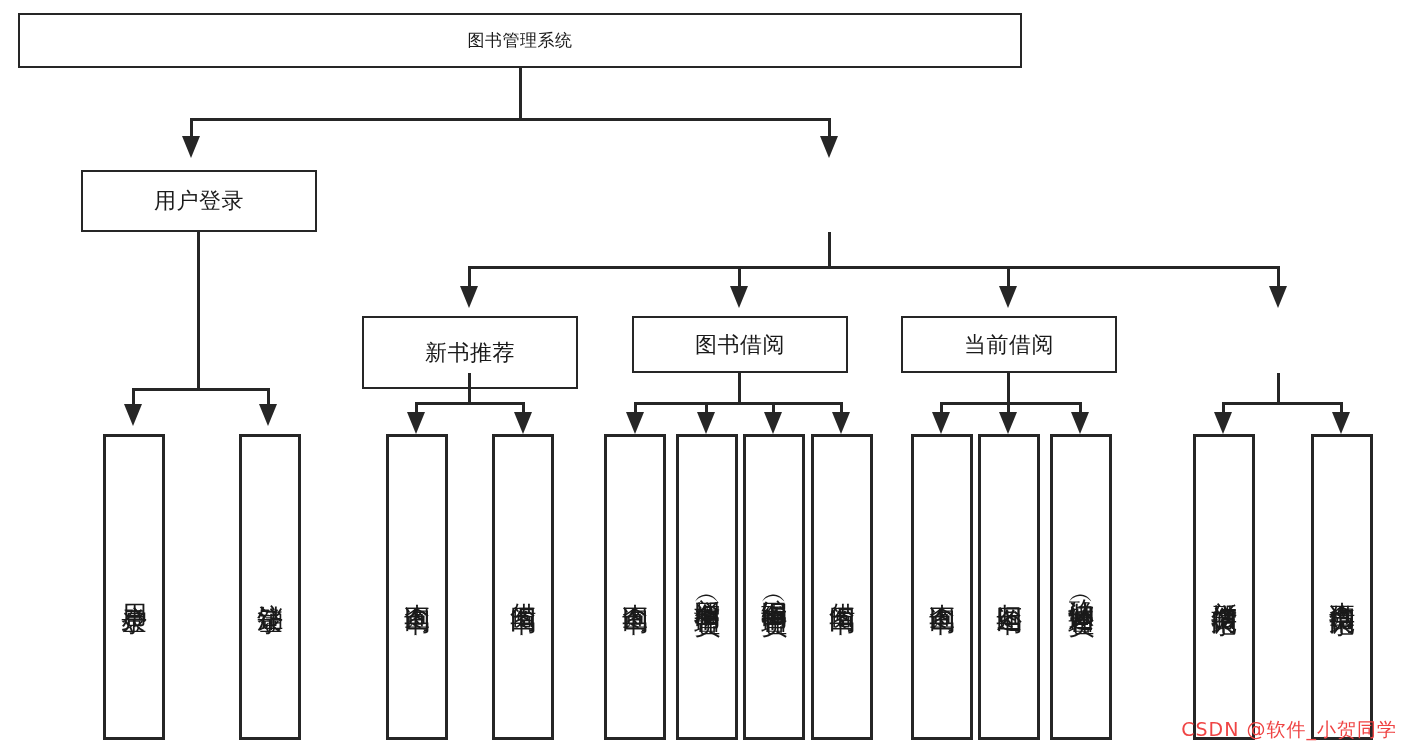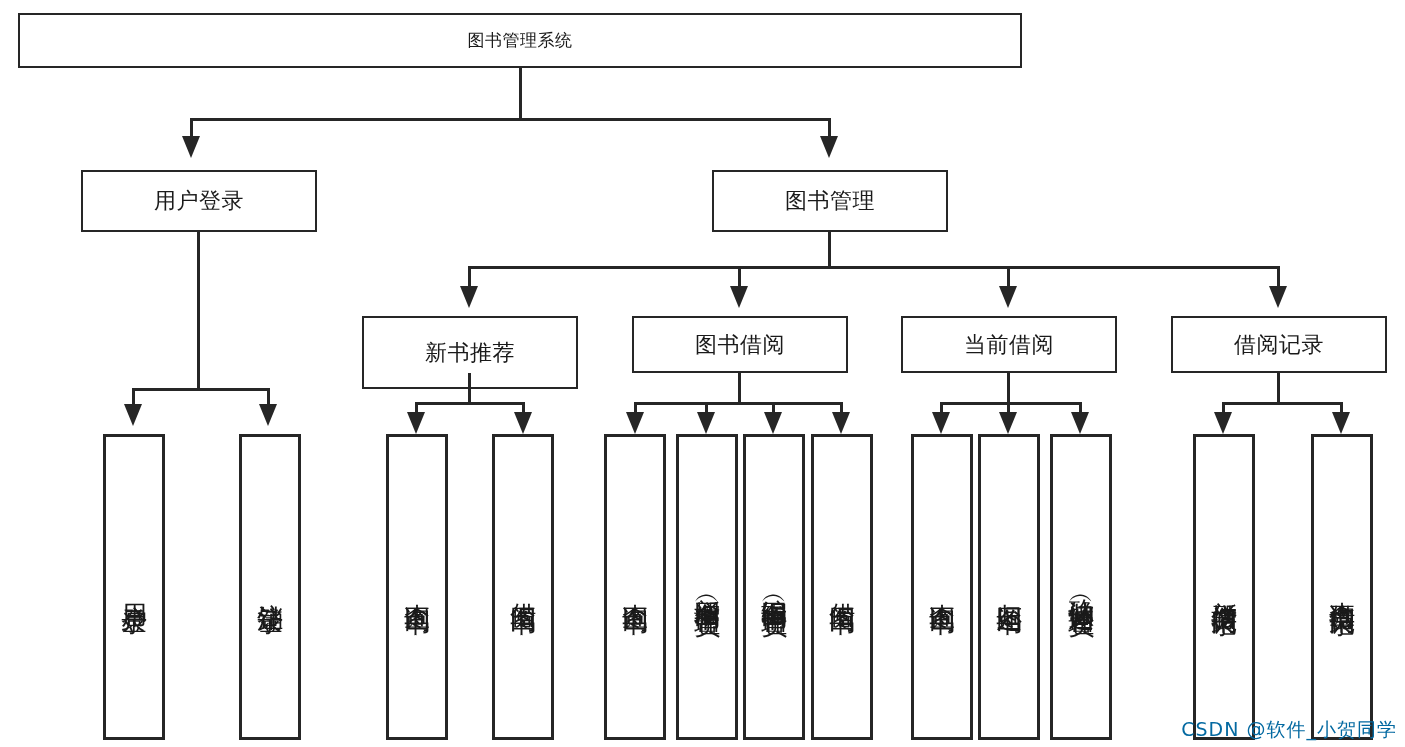--- a/index.html
+++ b/index.html
@@ -62,21 +62,21 @@
     border-left:9px solid transparent;
     border-right:9px solid transparent;
     border-top:22px solid #262626;
   }
   
   #watermark{
     position:absolute;
     right:8px;
     bottom:4px;
     font-size:19px;
-    color:#0369a1;
+    color:#ef4444;
     letter-spacing:1px;
     user-select:none;
     white-space:nowrap;
   }
 </style>
 </head>
 <body>
 
 <div id="canvas">
 
@@ -90,23 +90,20 @@
 
   <div class="ln v" style="left:190px; top:118px; width:3px; height:20px;"></div>
   <div class="arrow" style="left:182px; top:136px;"></div>
   <div class="ln v" style="left:828px; top:118px; width:3px; height:20px;"></div>
   <div class="arrow" style="left:820px; top:136px;"></div>
 
   <div class="node lvl2" style="left:81px; top:170px; width:236px; height:62px;">
     <span class="lbl">用户登录</span>
   </div>
 
-  <div class="node lvl2" style="left:712px; top:170px; width:236px; height:62px;">
-    <span class="lbl">图书管理</span>
-  </div>
 
   <div class="ln v" style="left:197px; top:232px; width:3px; height:158px;"></div>
   <div class="ln h" style="left:132px; top:388px; width:138px; height:3px;"></div>
   <div class="ln v" style="left:132px; top:388px; width:3px; height:18px;"></div>
   <div class="arrow" style="left:124px; top:404px;"></div>
   <div class="ln v" style="left:267px; top:388px; width:3px; height:18px;"></div>
   <div class="arrow" style="left:259px; top:404px;"></div>
 
   <div class="ln v" style="left:828px; top:232px; width:3px; height:36px;"></div>
   <div class="ln h" style="left:468px; top:266px; width:812px; height:3px;"></div>
@@ -124,23 +121,20 @@
   <div class="arrow" style="left:1269px; top:286px;"></div>
 
   <div class="node lvl3" style="left:362px; top:316px; width:216px; height:73px;">
     <span class="lbl">新书推荐</span>
   </div>
   <div class="node lvl3" style="left:901px; top:316px; width:216px; height:57px;">
     <span class="lbl">当前借阅</span>
   </div>
   <div class="node lvl3" style="left:632px; top:316px; width:216px; height:57px;">
     <span class="lbl">图书借阅</span>
-  </div>
-  <div class="node lvl3" style="left:1171px; top:316px; width:216px; height:57px;">
-    <span class="lbl">借阅记录</span>
   </div>
 
   <div class="ln v" style="left:468px; top:373px; width:3px; height:31px;"></div>
   <div class="ln h" style="left:415px; top:402px; width:110px; height:3px;"></div>
   <div class="ln v" style="left:415px; top:402px; width:3px; height:14px;"></div>
   <div class="arrow" style="left:407px; top:412px;"></div>
   <div class="ln v" style="left:522px; top:402px; width:3px; height:14px;"></div>
   <div class="arrow" style="left:514px; top:412px;"></div>
 
   <div class="ln v" style="left:738px; top:373px; width:3px; height:31px;"></div>

